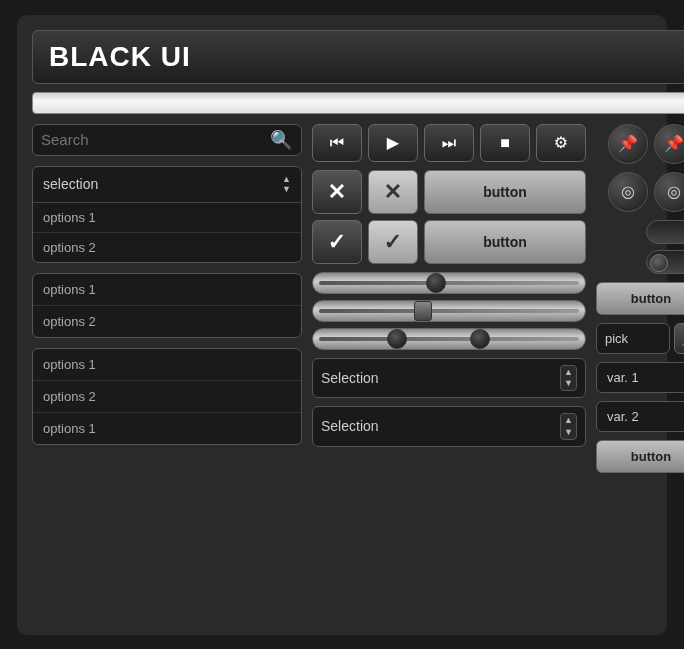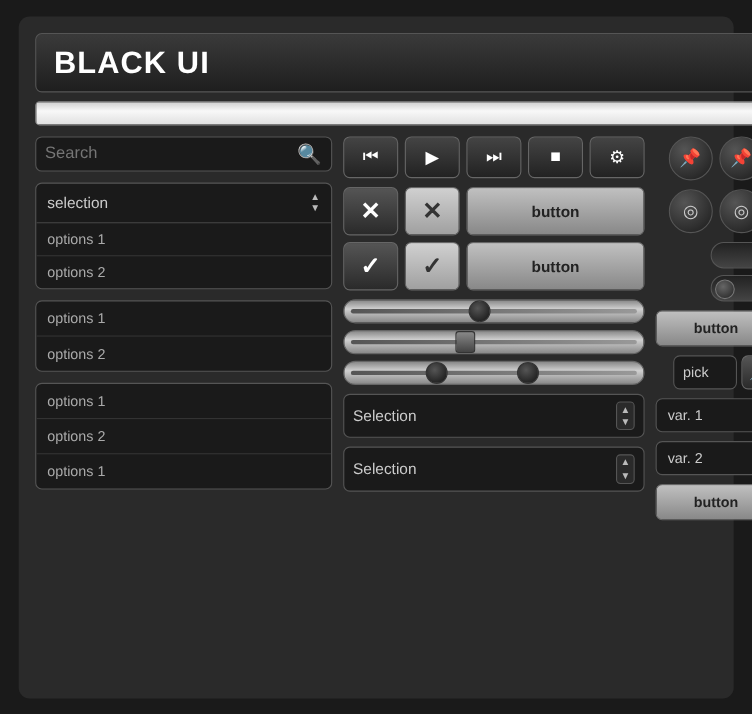--- a/index.html
+++ b/index.html
@@ -339,21 +339,20 @@
       gap: 4px;
     }
     .pick-label-box {
       flex: 1;
       background: #1a1a1a;
       border: 1px solid #555;
       border-radius: 6px;
       padding: 7px 8px;
       color: #ccc;
       font-size: 13px;
-      margin-left: 16px;
     }
     .pin-btn-small {
       width: 32px;
       background: linear-gradient(180deg, #555 0%, #2a2a2a 100%);
       border: 1px solid #666;
       border-radius: 6px;
       display: flex;
       align-items: center;
       justify-content: center;
       cursor: pointer;

